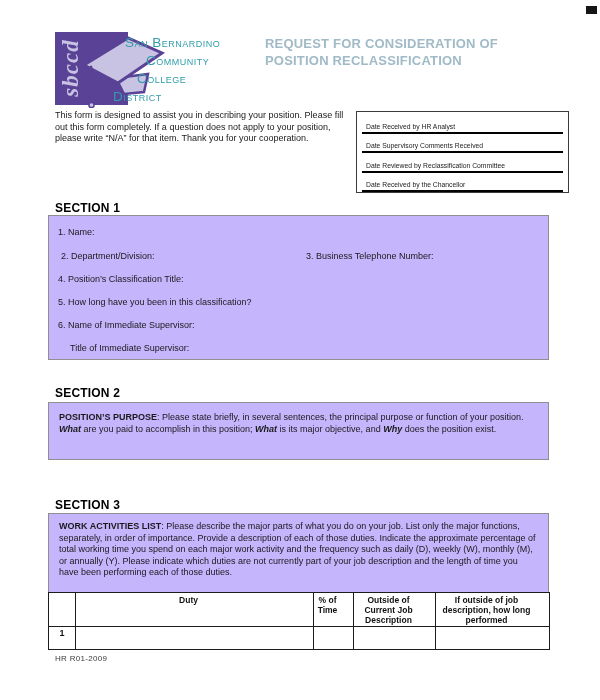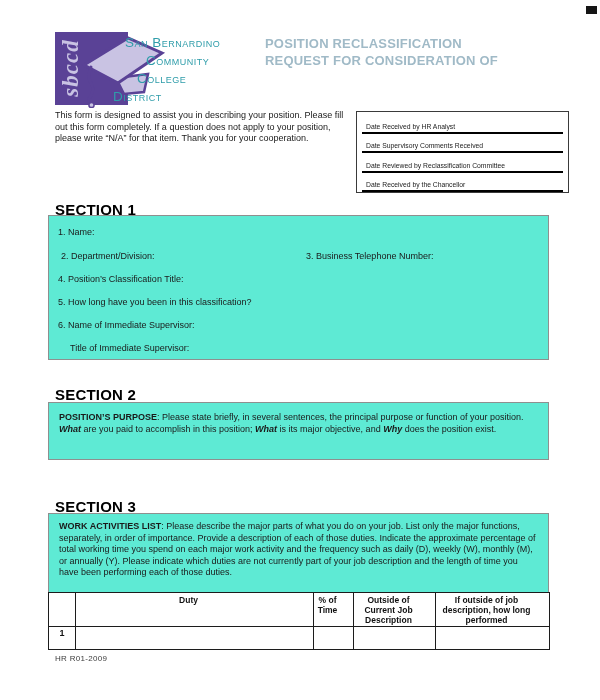--- a/index.html
+++ b/index.html
@@ -38,26 +38,26 @@
   
   .intro { position:absolute; left:55px; top:110px; width:300px; font-size:9px; line-height:11.6px; color:#1a1a1a; }
 
   .date-box { position:absolute; left:356px; top:111px; width:213px; height:82px; border:1px solid #3a3a3a; padding-top:2px; }
   .date-field { height:19.5px; margin:0 5px; border-bottom:2px solid #000; position:relative; }
   .date-field-label { position:absolute; left:4px; bottom:2px; font-size:6.8px; color:#222; white-space:nowrap; }
 
   
   .section-heading {
     position:absolute; left:55px; width:494px;
-    font-weight:bold; font-size:15px; letter-spacing:0.2px; color:#000;
+    font-weight:bold; font-size:12px; letter-spacing:0.2px; color:#000;
     border-bottom:1px solid #a3a3a3; padding-bottom:3px;
   }
   .sh-1 { top:201px; } .sh-2 { top:386px; } .sh-3 { top:498px; }
 
-  .section-box { position:absolute; left:48px; width:501px; border:1px solid #8f8f8f; background:#5eead4; }
+  .section-box { position:absolute; left:48px; width:501px; border:1px solid #8f8f8f; background:#c4b5fd; }
   .box-1 { top:215px; height:145px; }
   .box-2 { top:402px; height:58px; padding:9px 10px 0 10px; }
   .box-3 { top:513px; height:79px; border-bottom:none; padding:7px 10px 0 10px; }
 
   .field-row { position:absolute; font-size:9px; color:#1a1a1a; white-space:nowrap; }
   .fr-1 { left:9px;  top:11px; }
   .fr-2 { left:12px;  top:35px; }
   .fr-3 { left:257px; top:35px; }
   .fr-4 { left:9px;  top:58px; }
   .fr-5 { left:9px;  top:81px; }
@@ -98,22 +98,22 @@
     <div class="logo-acronym">sbccd</div>
     <div class="district-name">
       <div class="district-line dl-1">San Bernardino</div>
       <div class="district-line dl-2">Community</div>
       <div class="district-line dl-3">College</div>
       <div class="district-line dl-4">District</div>
     </div>
   </div>
 
   <div class="form-title">
+    <div>REQUEST FOR CONSIDERATION OF</div>
     <div>POSITION RECLASSIFICATION</div>
-    <div>REQUEST FOR CONSIDERATION OF</div>
   </div>
 
   <div class="intro">This form is designed to assist you in describing your position. Please fill out this form completely. If a question does not apply to your position, please write “N/A” for that item.  Thank you for your cooperation.</div>
 
   <div class="date-box">
     <div class="date-field">
       <span class="date-field-label">Date Received by HR Analyst</span>
     </div>
     <div class="date-field">
       <span class="date-field-label">Date Supervisory Comments Received</span>

